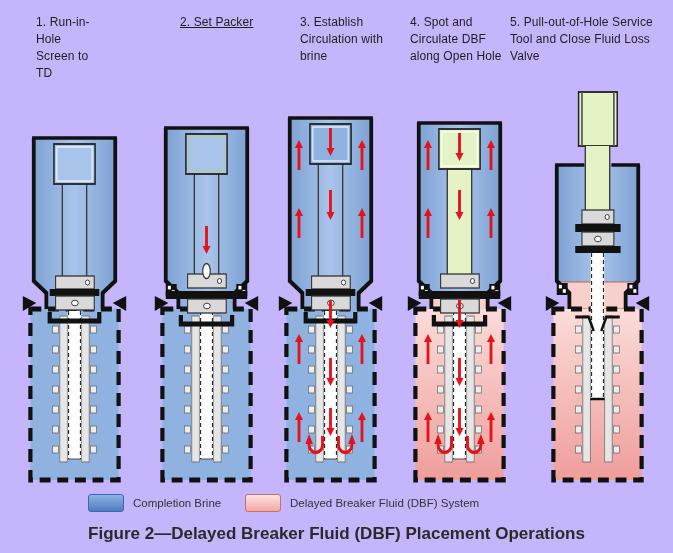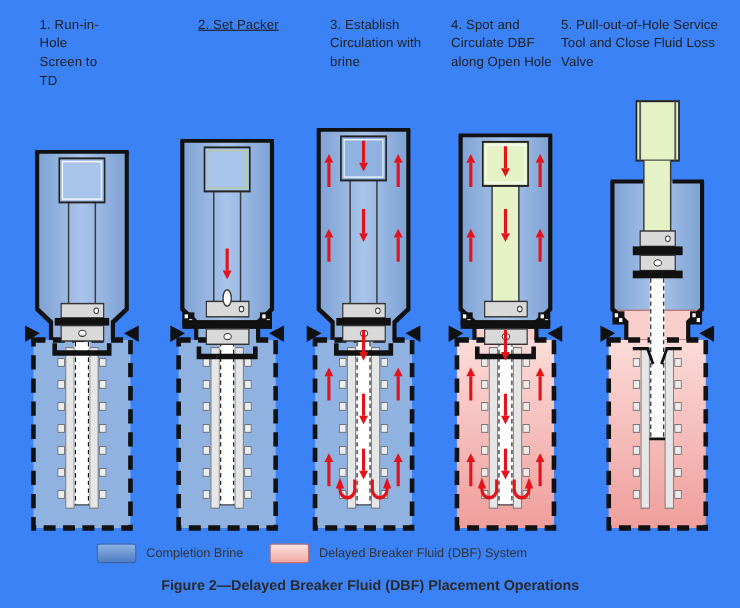--- a/index.html
+++ b/index.html
@@ -1,38 +1,38 @@
 <!DOCTYPE html>
 <html><head>
 <meta charset="utf-8">
 <style>
   html,body{margin:0;padding:0;background:#fff;}
   .page{
-    position:relative;width:673px;height:553px;background:#3b82f6;
+    position:relative;width:673px;height:553px;background:#c4b5fd;
     font-family:"Liberation Sans", sans-serif;color:#1a1a1a;overflow:hidden;
   }
   .ptitle{
     position:absolute;top:14px;font-size:12px;line-height:1.42;
     color:#1f1f1f;letter-spacing:0.1px;
   }
   .t0{left:36px;width:64px;}
   .t1{left:180px;width:112px;text-decoration:underline;}
   .t2{left:300px;width:92px;}
   .t3{left:410px;width:108px;}
   .t4{left:510px;width:150px;}
   svg.panel{position:absolute;top:90px;width:105px;height:400px;}
   .s0{left:22px;} .s1{left:154px;} .s2{left:278px;} .s3{left:407px;} .s4{left:545px;}
   .legend{position:absolute;top:494px;left:0;width:558px;height:22px;}
   .legend-item{position:absolute;top:0;display:flex;align-items:center;}
   .li0{left:88px;} .li1{left:245px;} .li2{left:423px;}
   .swatch{width:34px;height:16px;border-radius:3px;border:1px solid #888;}
   .legend-label{margin-left:9px;font-size:11.5px;color:#333;white-space:nowrap;}
   .caption{
     position:absolute;top:524px;left:0;width:673px;text-align:center;
-    font-size:13px;font-weight:bold;color:#2a2a2a;
+    font-size:17px;font-weight:bold;color:#2a2a2a;
   }
 </style>
 </head>
 <body>
 
 <div class="page">
 
   <div class="ptitle t0">1. Run-in-Hole Screen to TD</div>
   <div class="ptitle t1">2. Set Packer</div>
   <div class="ptitle t2">3. Establish Circulation with brine</div>

